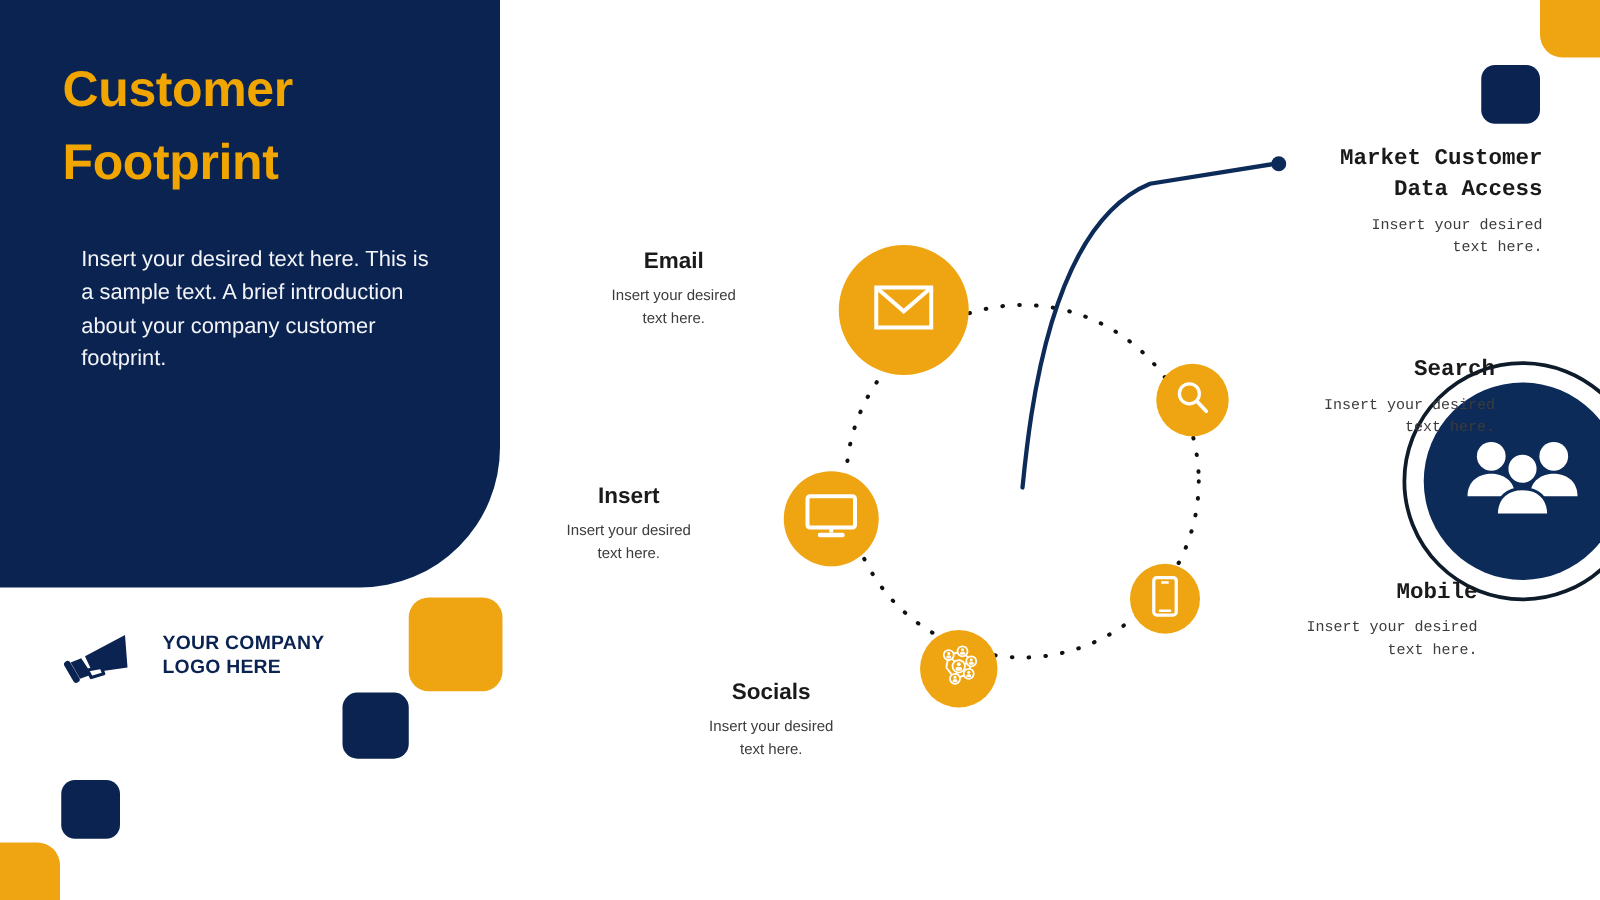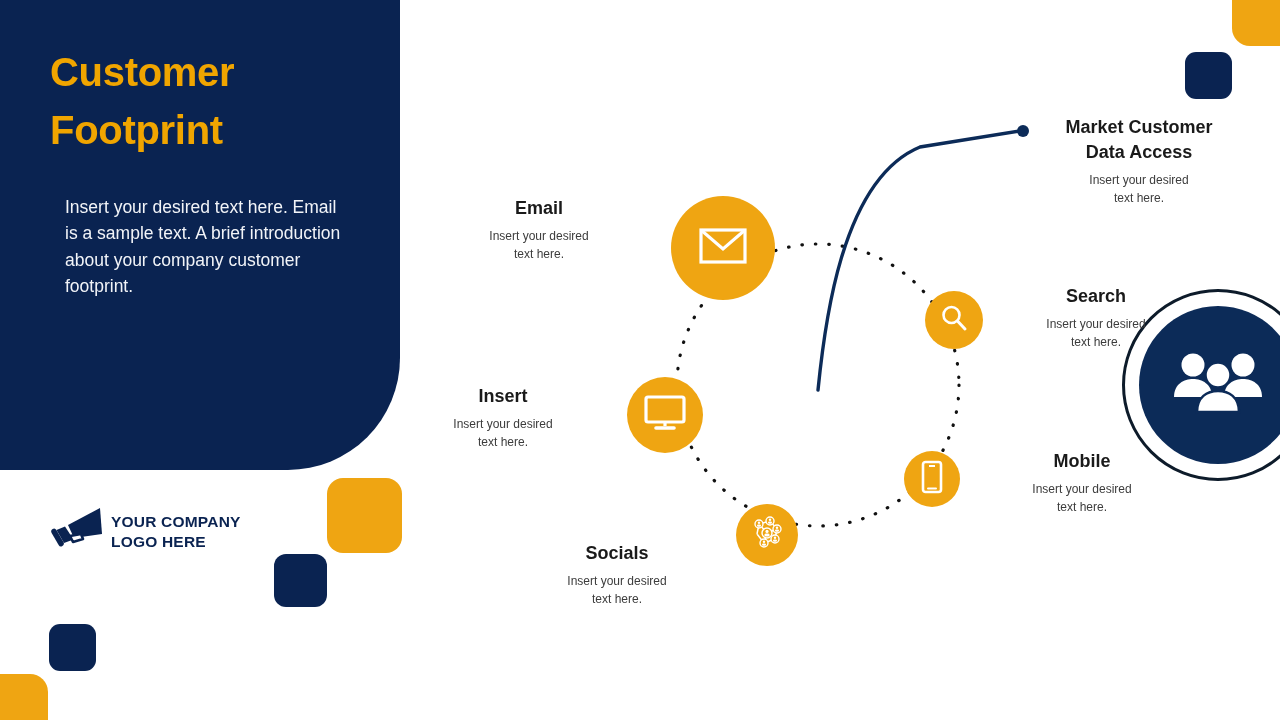--- a/index.html
+++ b/index.html
@@ -84,22 +84,22 @@
     color: #F2F4F8;
     font-size: 17.5px;
     line-height: 1.5;
   }
 
   
   #logo-block {
     position: absolute;
     top: 505px; left: 48px;
     display: flex;
-    align-items: flex-end;
-    gap: 7px;
+    align-items: flex-start;
+    gap: 26px;
   }
   #logo-text {
     color: #0A2351;
     font-size: 15.5px;
     font-weight: bold;
     line-height: 1.25;
     letter-spacing: 0.2px;
     white-space: pre-line;
   }
 
@@ -155,44 +155,44 @@
     line-height: 1.4;
   }
   .label-body {
     color: #3C3C3C;
     font-size: 12px;
     line-height: 1.45;
     margin-top: 7px;
     white-space: pre-line;
   }
   .align-right { text-align: center; }
-  .align-left  { text-align: center; }
+  .align-left  { text-align: right; font-family: Liberation Mono, monospace; }
 
   #label-market { left: 1044px; top: 115px; width: 190px; }
   #label-search { left: 996px; top: 284px; width: 200px; }
-  #label-mobile { left: 982px; top: 449px; width: 200px; }
+  #label-mobile { left: 982px; top: 462px; width: 200px; }
   #label-email  { left: 440px; top: 196px; width: 198px; }
   #label-website{ left: 404px; top: 384px; width: 198px; }
   #label-socials{ left: 518px; top: 525px; width: 198px; margin-top: 16px; }
 </style>
 </head>
 <body>
 
 <div id="slide">
 
   <div class="deco" id="deco-amber-topright"></div>
   <div class="deco" id="deco-navy-topright"></div>
   <div class="deco" id="deco-amber-midleft"></div>
   <div class="deco" id="deco-navy-midleft"></div>
   <div class="deco" id="deco-navy-bottomleft"></div>
   <div class="deco" id="deco-amber-bottomleft"></div>
 
   <div id="left-panel"></div>
   <div id="slide-title">Customer Footprint</div>
-  <div id="intro-text">Insert your desired text here. Email is a sample text. A brief introduction about your company customer footprint.</div>
+  <div id="intro-text">Insert your desired text here. This is a sample text. A brief introduction about your company customer footprint.</div>
 
   <div id="logo-block">
     <span>
       <svg width="56" height="42" viewBox="0 0 56 42">
         <path d="M52 3 L20 20 L26 33 L54 29 Z" fill="#0A2351"></path>
         <path d="M17 21.5 L25.5 34.5 L16 38 L8.5 25 Z" fill="#0A2351"></path>
         <path d="M22 31 L33 29 L35 34 L25 37 Z" fill="#ffffff" stroke="#0A2351" stroke-width="2.6" stroke-linejoin="round"></path>
         <path d="M6 26.5 L13 38.5" stroke="#0A2351" stroke-width="5.5" stroke-linecap="round"></path>
       </svg>
     </span>

